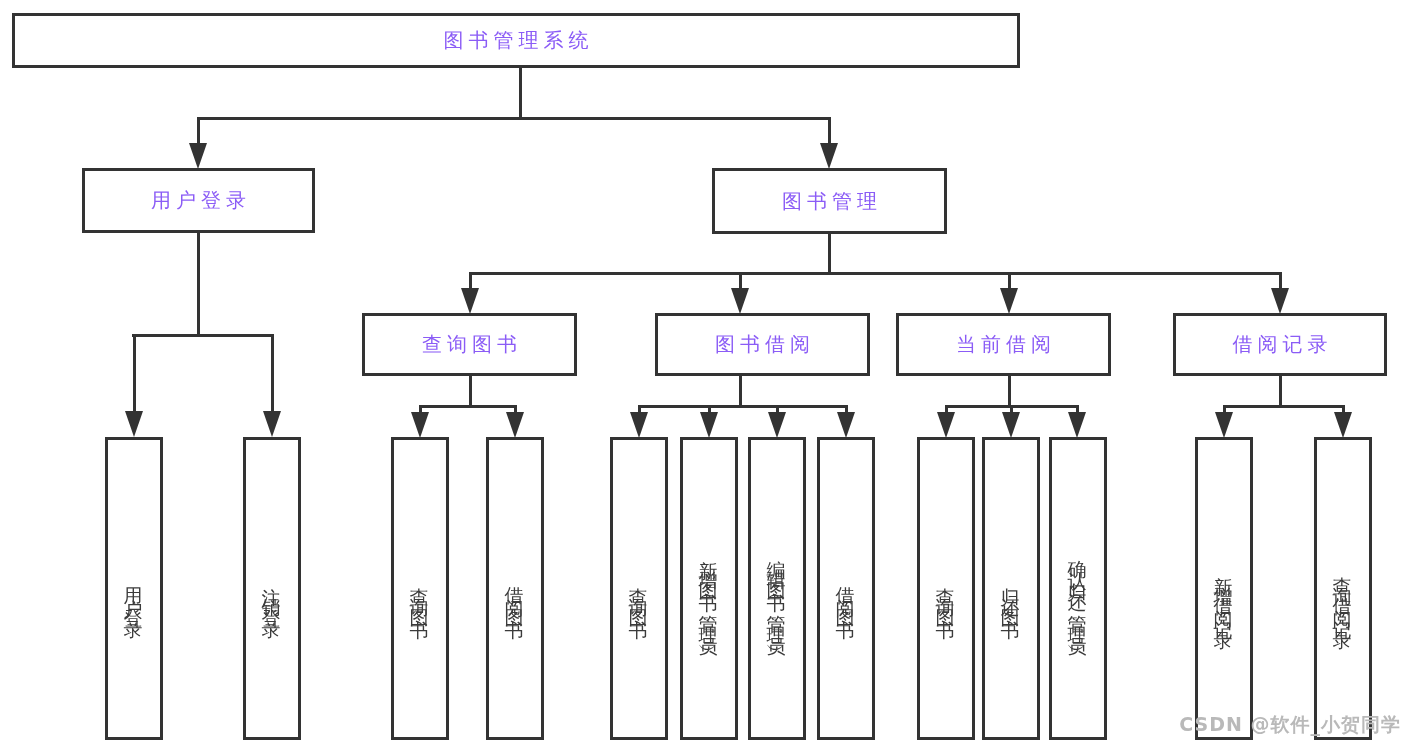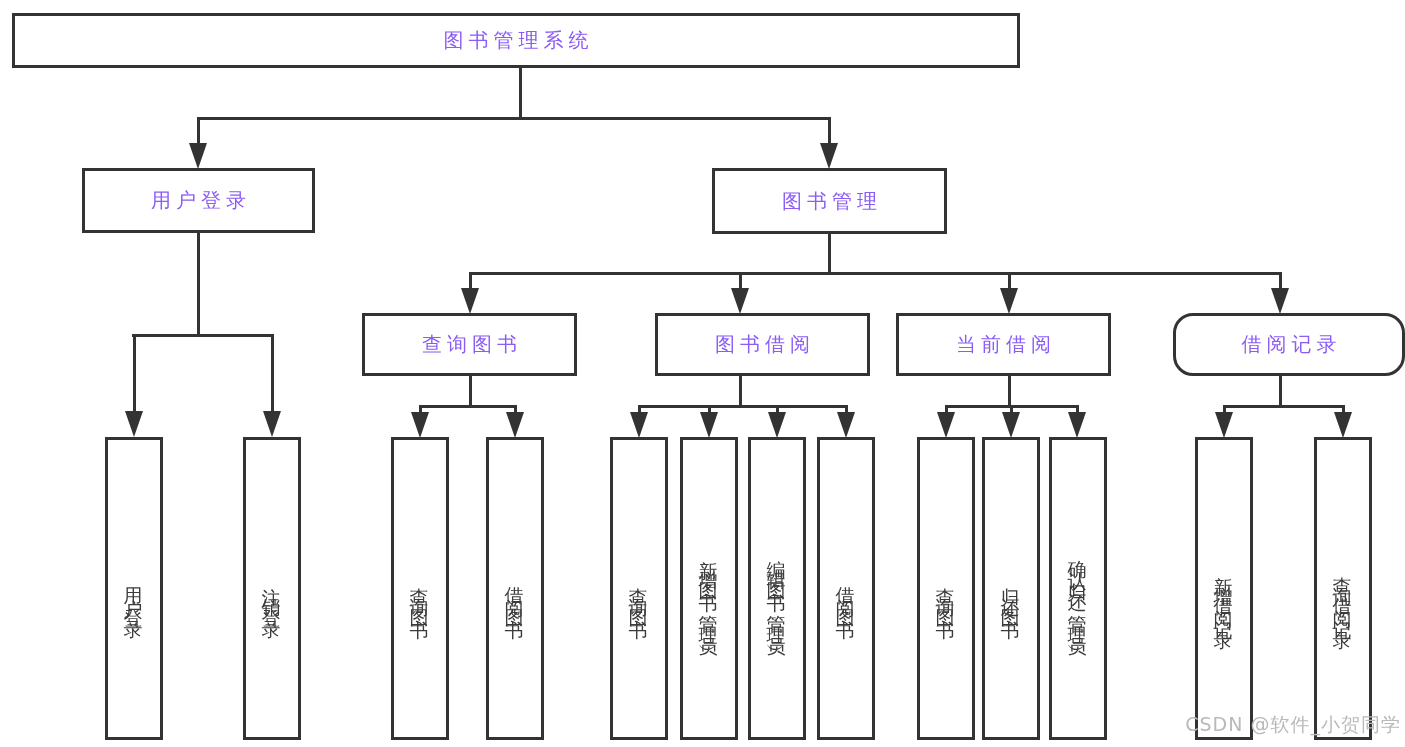--- a/index.html
+++ b/index.html
@@ -40,21 +40,21 @@
   .col > span {
     writing-mode: vertical-rl;
     text-orientation: mixed;
     font-size: 19px; letter-spacing: 11px;
     margin-bottom: -11px;
     white-space: nowrap;
   }
   .watermark {
     position: absolute; top: 712px; right: 4px;
     color: #b9b9b9; font-size: 19px; letter-spacing: 1px;
-    z-index: 10; white-space: nowrap;
+    z-index: 10; white-space: nowrap; font-weight: bold;
   }
 </style>
 </head>
 <body>
 
 <div class="canvas">
 
   <div class="vline" style="left:519px; top:66px; height:53px;"></div>
   <div class="hline" style="left:197px; top:117px; width:634px;"></div>
   <div class="vline" style="left:197px; top:117px; height:31px;"></div>
@@ -108,21 +108,21 @@
 
   <div class="box" style="left:362px; top:313px; width:215px; height:63px;">
     <span>查询图书</span>
   </div>
   <div class="box" style="left:632px; top:313px; width:215px; height:63px;margin-left:23px;">
     <span>图书借阅</span>
   </div>
   <div class="box" style="left:896px; top:313px; width:215px; height:63px;">
     <span>当前借阅</span>
   </div>
-  <div class="box" style="left:1173px; top:313px; width:232px; height:63px;border-radius:20px;">
+  <div class="box" style="left:1173px; top:313px; width:214px; height:63px;">
     <span>借阅记录</span>
   </div>
 
   <div class="col" style="left:105px; top:437px; width:58px; height:303px;">
     <span>用户登录</span>
   </div>
   <div class="col" style="left:243px; top:437px; width:58px; height:303px;">
     <span>注销登录</span>
   </div>
 

